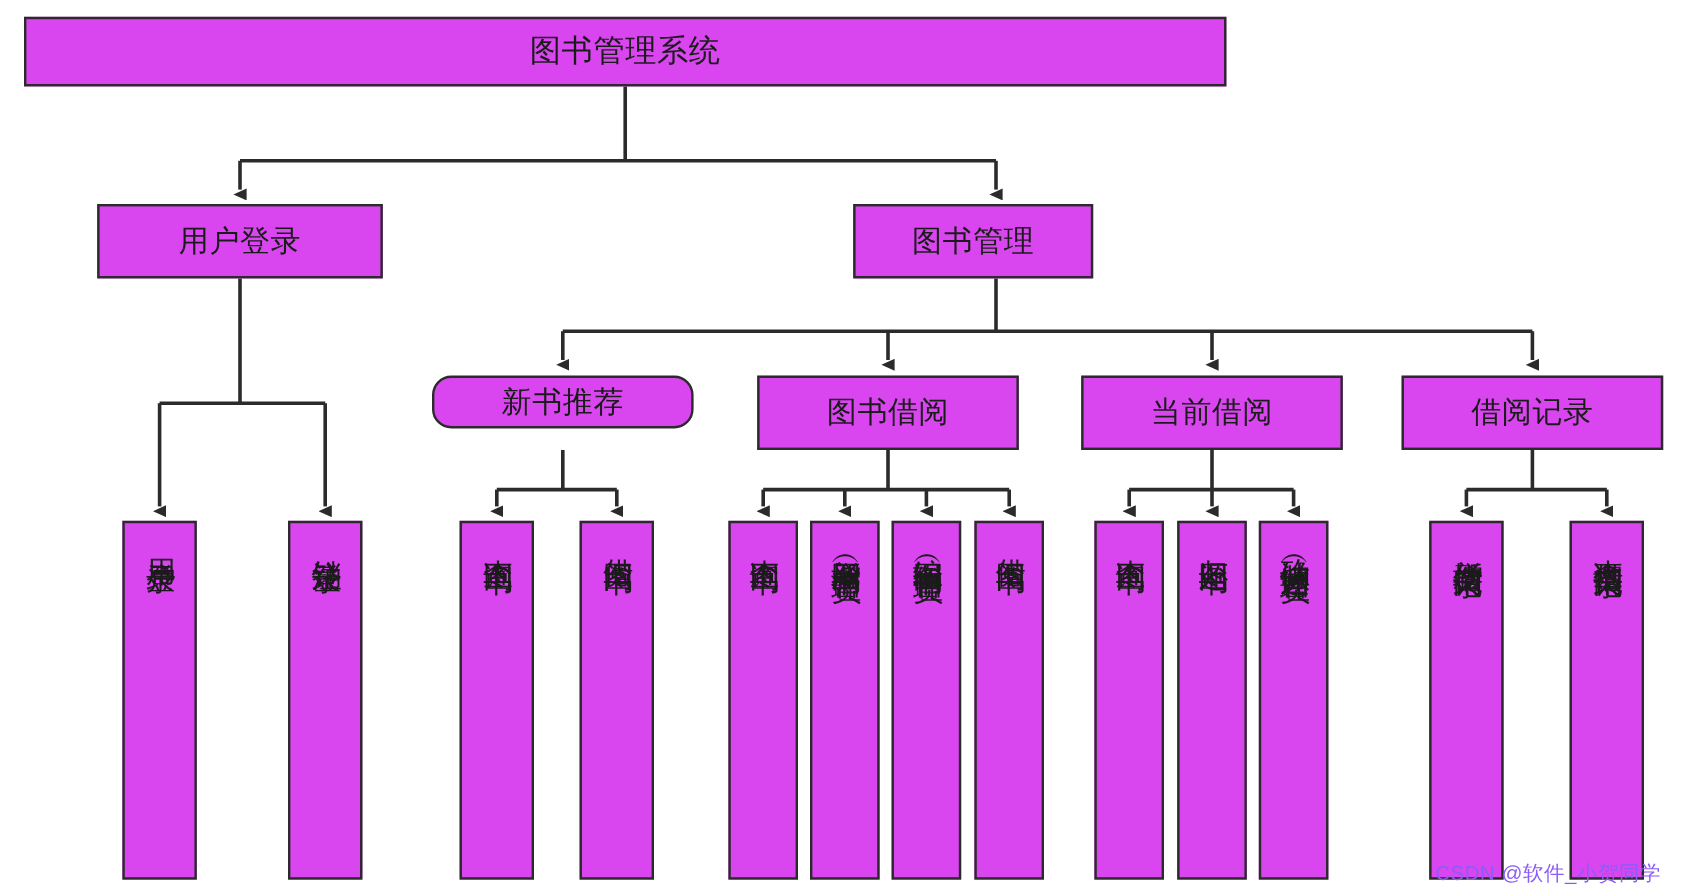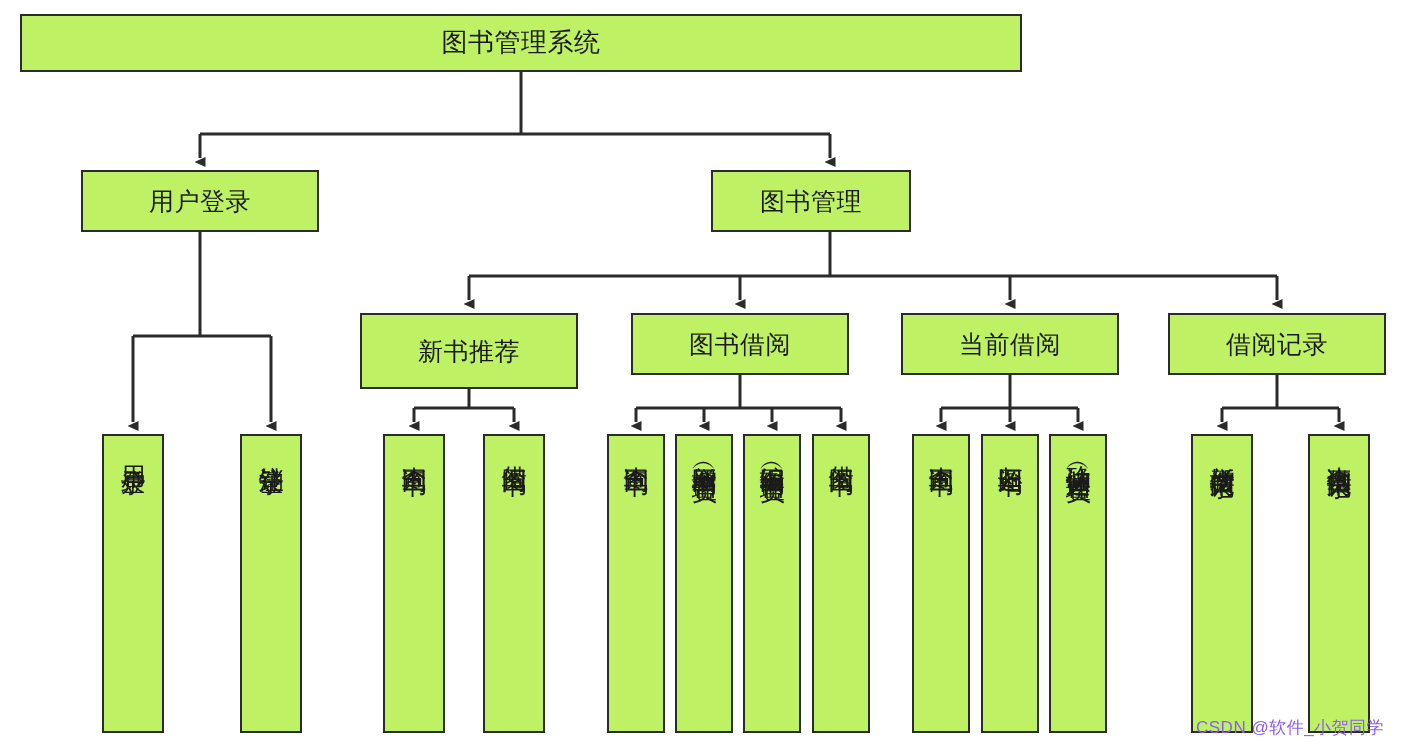--- a/index.html
+++ b/index.html
@@ -22,21 +22,21 @@
     position: absolute;
     left: 0;
     top: 0;
     width: 1405px;
     height: 747px;
     pointer-events: none;
   }
   .node {
     position: absolute;
     box-sizing: border-box;
-    background: #bef264;
+    background: #d946ef;
     border: 2.5px solid #2b2b2b;
     display: flex;
     align-items: center;
     justify-content: center;
     color: #1b1b1b;
     z-index: 2;
   }
   .node .label {
     display: block;
     text-align: center;
@@ -138,21 +138,21 @@
   </div>
 
   <div class="node horiz" style="left:81px; top:170px; width:238px; height:62px;">
     <span class="label">用户登录</span>
   </div>
 
   <div class="node horiz" style="left:711px; top:170px; width:200px; height:62px;">
     <span class="label">图书管理</span>
   </div>
 
-  <div class="node horiz" style="left:360px; top:313px; width:218px; height:76px;">
+  <div class="node horiz" style="left:360px; top:313px; width:218px; height:44px;border-radius:16px;">
     <span class="label">新书推荐</span>
   </div>
 
   <div class="node horiz" style="left:631px; top:313px; width:218px; height:62px;justify-content:center;">
     <span class="label">图书借阅</span>
   </div>
 
   <div class="node horiz" style="left:1168px; top:313px; width:218px; height:62px;">
     <span class="label">借阅记录</span>
   </div>

